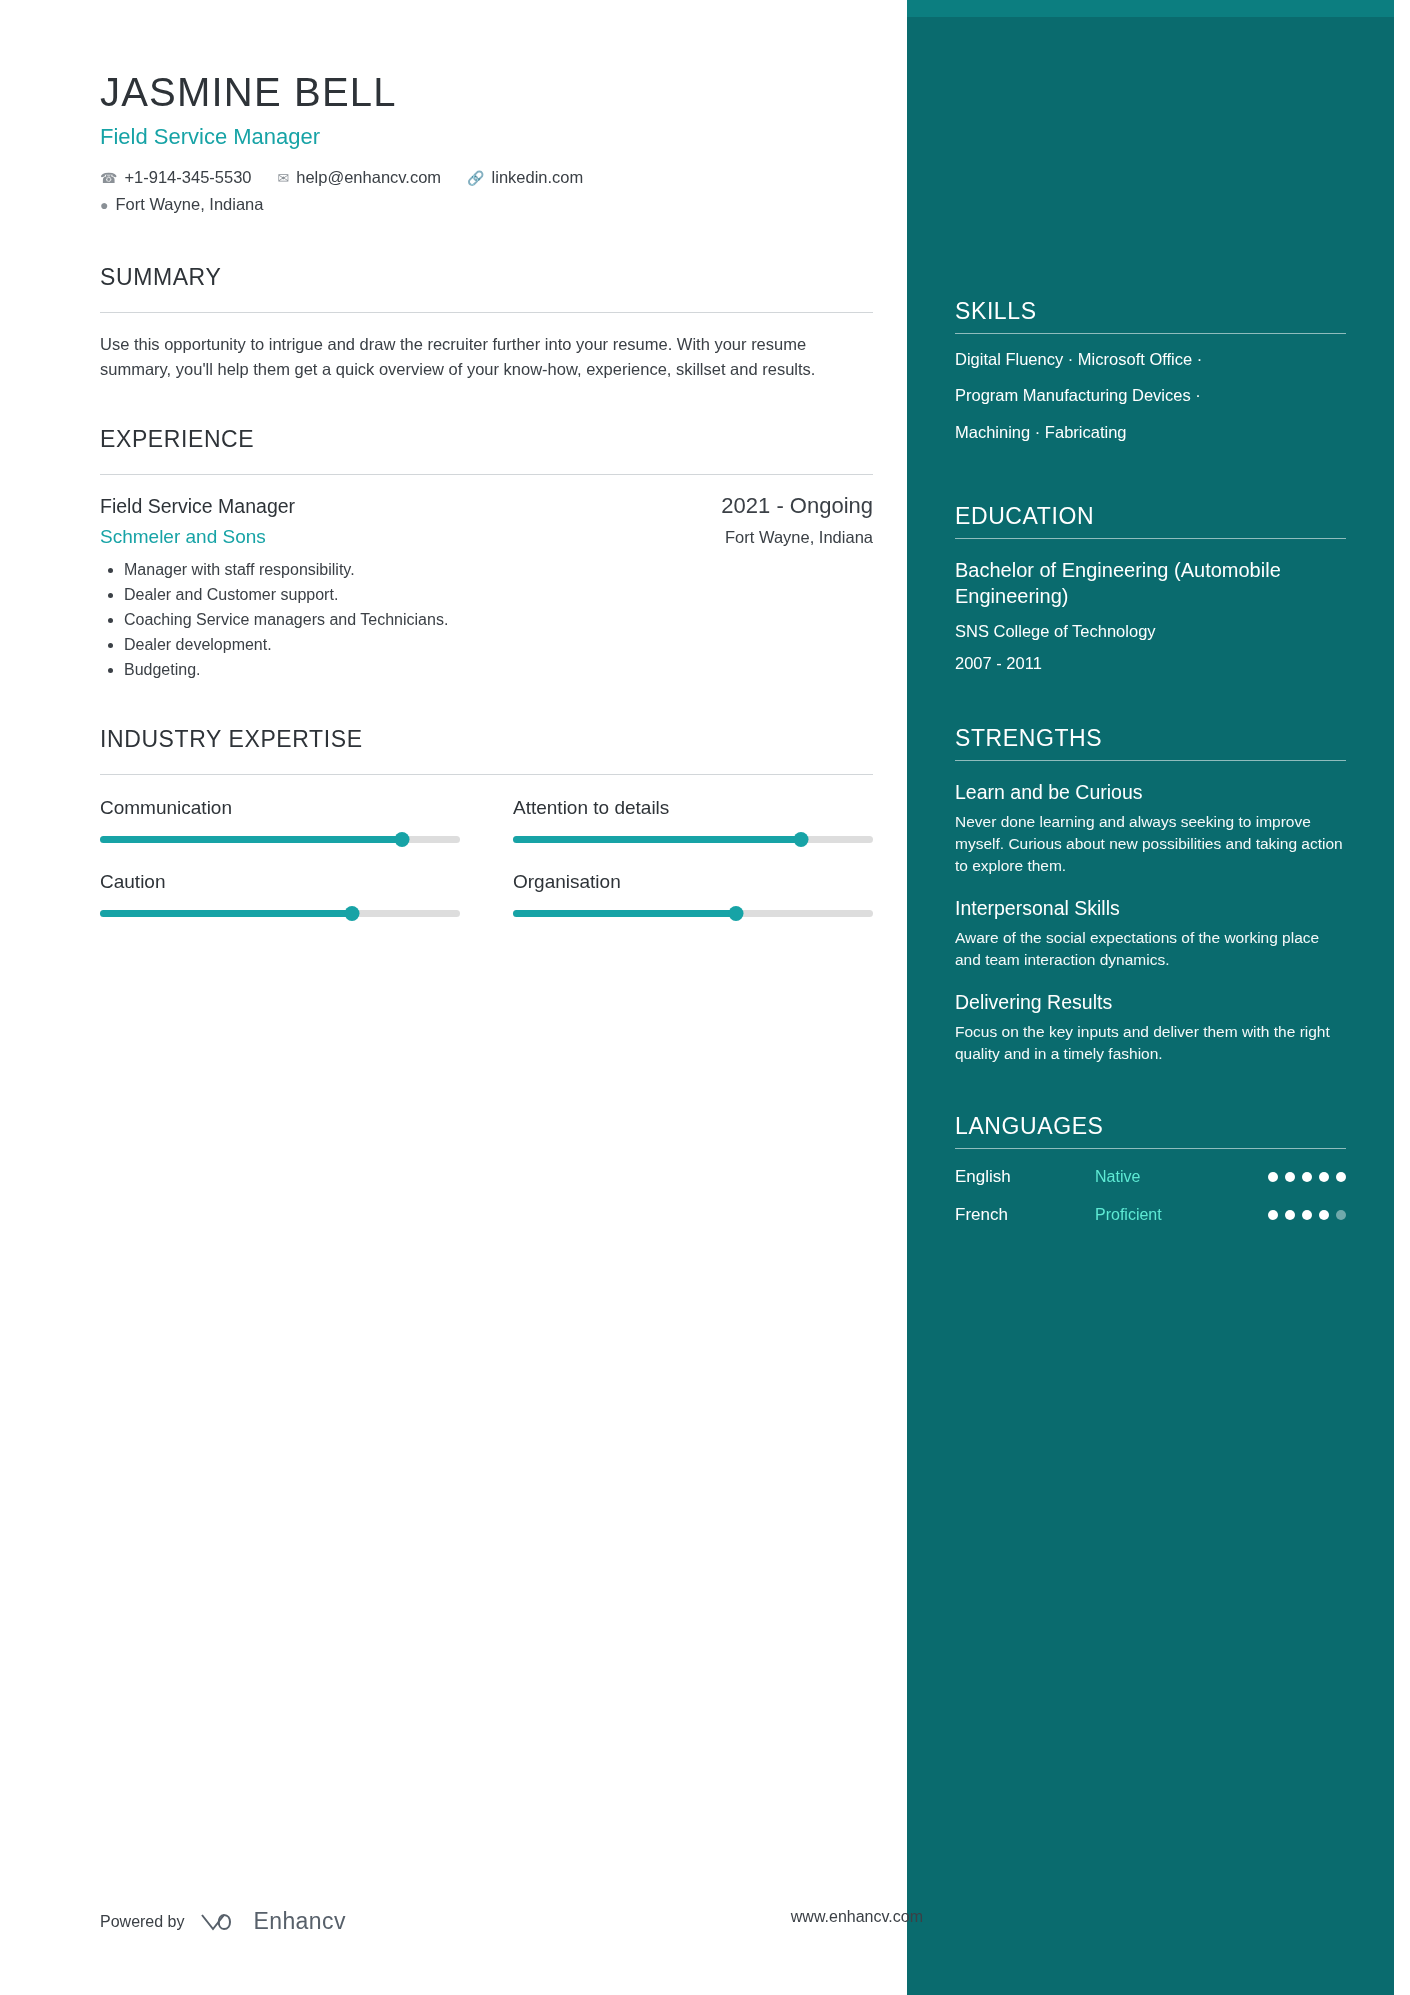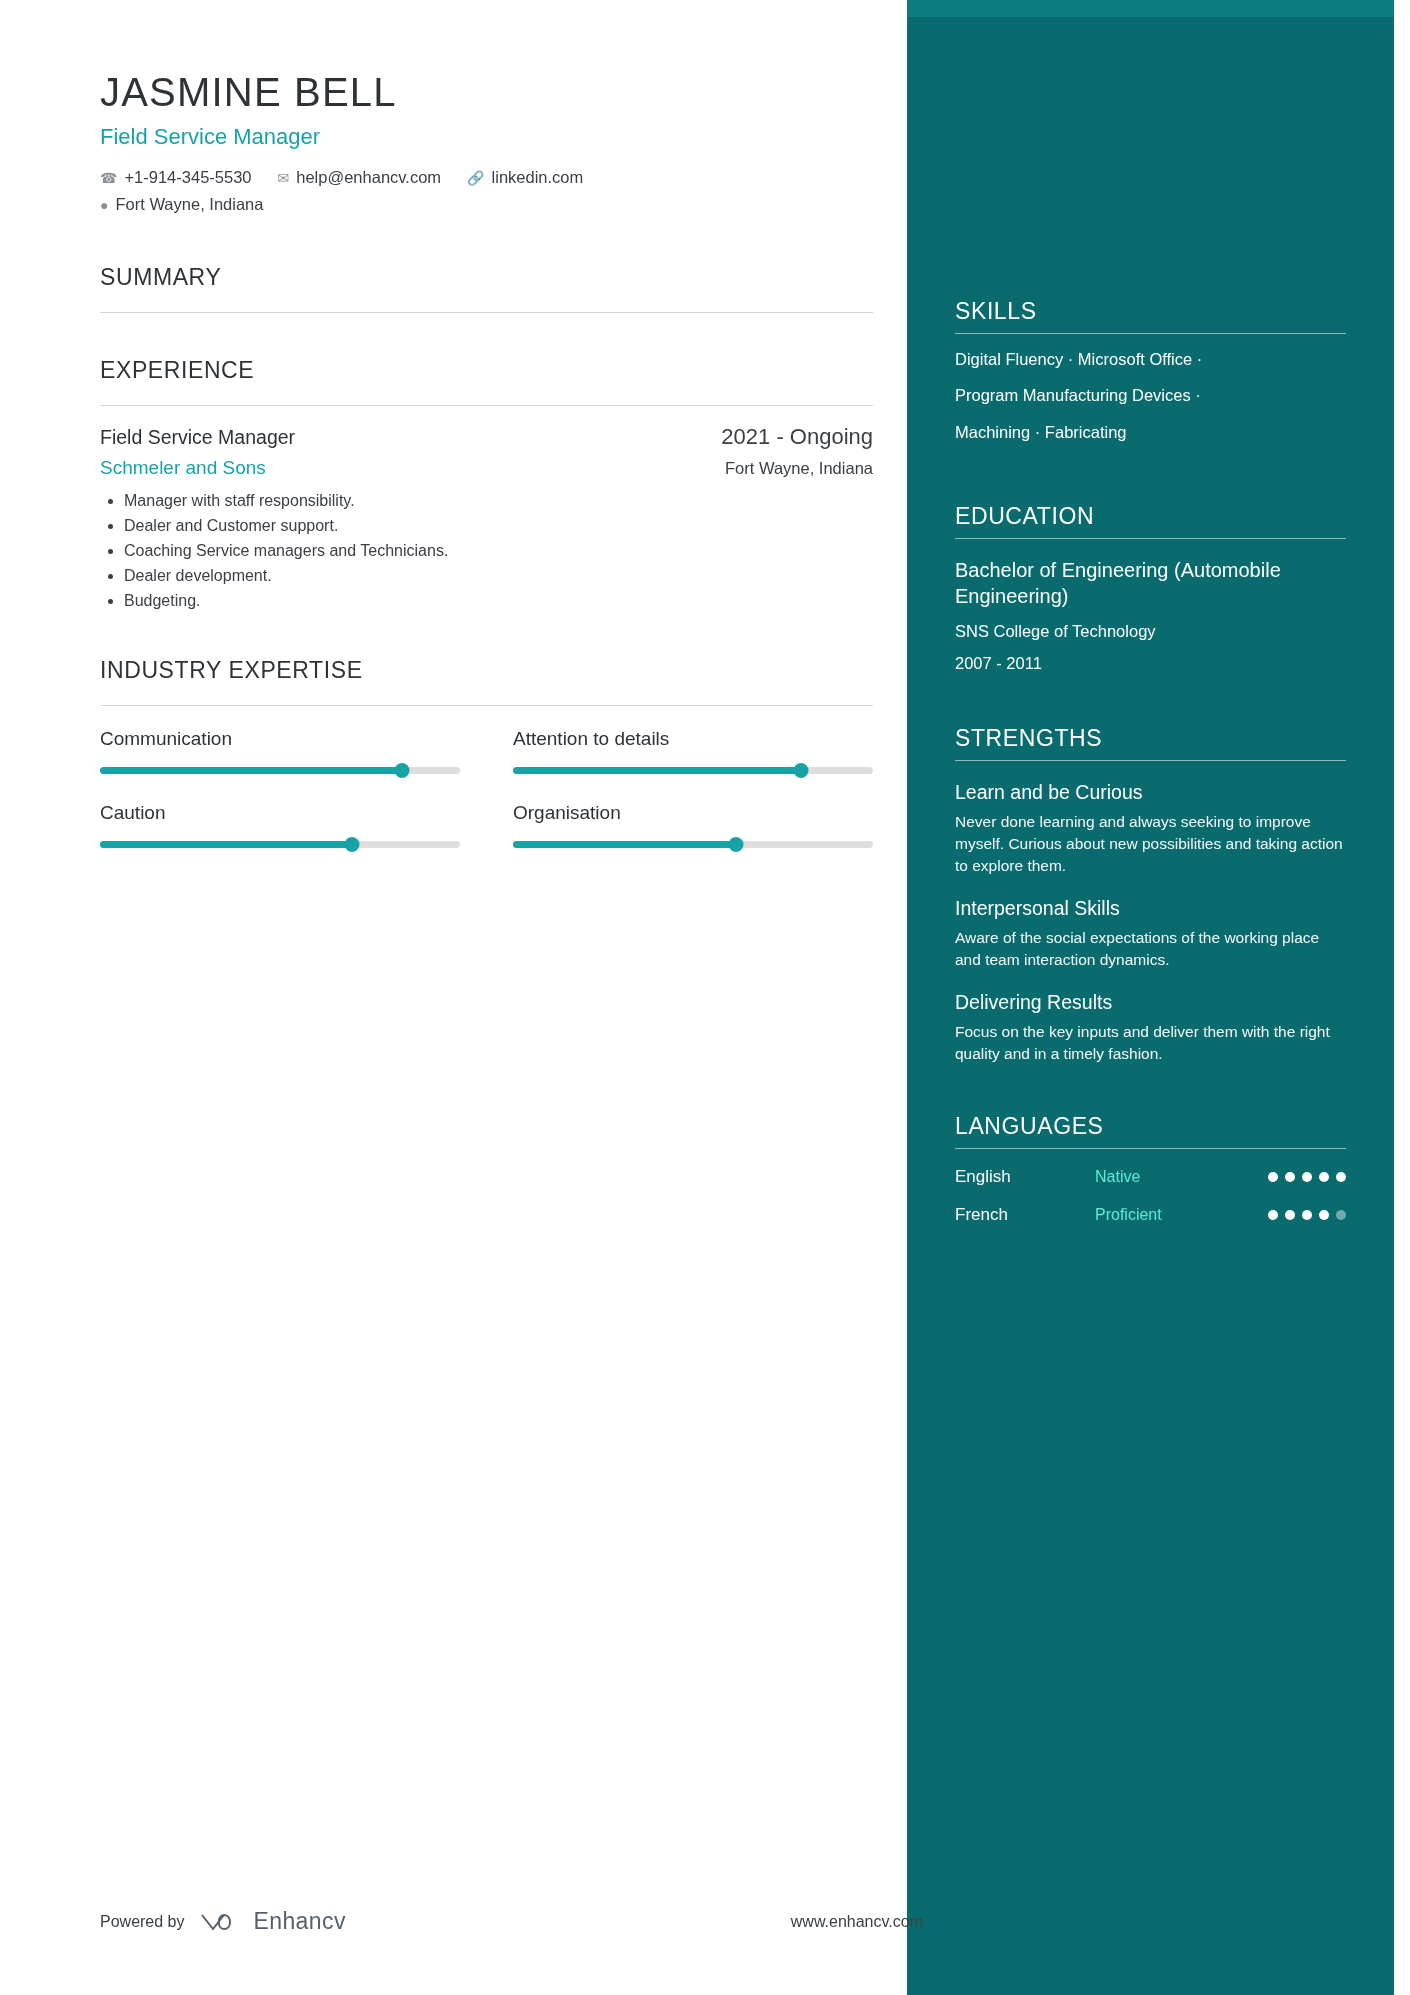--- a/index.html
+++ b/index.html
@@ -186,21 +186,20 @@
     transform: translateX(-50%);
   }
 
   
   .footer {
     position: absolute;
     left: 100px;
     bottom: 60px;
     width: 823px;
     display: flex;
-    align-items: center;
     justify-content: space-between;
   }
   .powered { display: flex; align-items: center; gap: 14px; }
   .powered-label { font-size: 16px; color: #3b4046; }
   .brand { display: flex; align-items: center; gap: 9px; }
   .brand-name { font-size: 23px; color: #57606a; letter-spacing: 0.4px; }
   .site { font-size: 16px; color: #3b4046; }
 </style>
 </head>
 <body>
@@ -229,20 +228,21 @@
 
     <div class="contact-row second">
       <div class="contact-item">
         <span class="ic">●</span>
         <span>Fort Wayne, Indiana</span>
       </div>
     </div>
 
     <div class="summary-sec">
       <div class="sec-title">SUMMARY</div>
+      <div class="summary-text">Use this opportunity to intrigue and draw the recruiter further into your resume. With your resume summary, you'll help them get a quick overview of your know-how, experience, skillset and results.</div>
     </div>
 
     <div class="exp-sec">
       <div class="sec-title">EXPERIENCE</div>
 
       <div class="exp-entry">
         <div class="exp-head">
           <div class="exp-title">Field Service Manager</div>
           <div class="exp-dates">2021 - Ongoing</div>
         </div>

